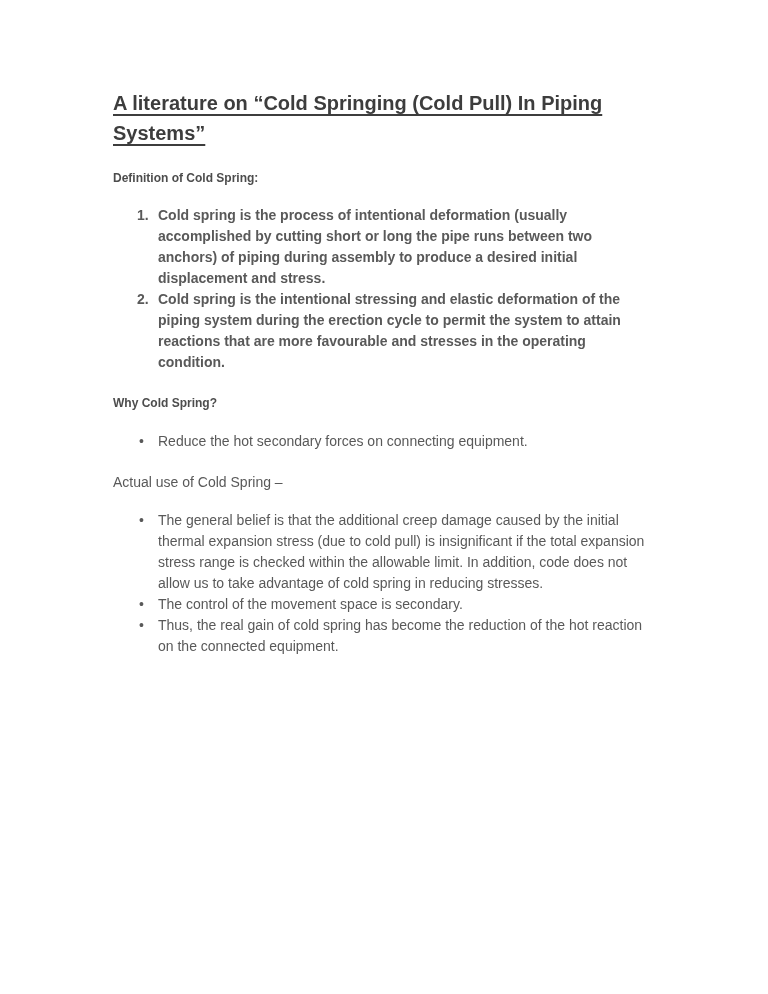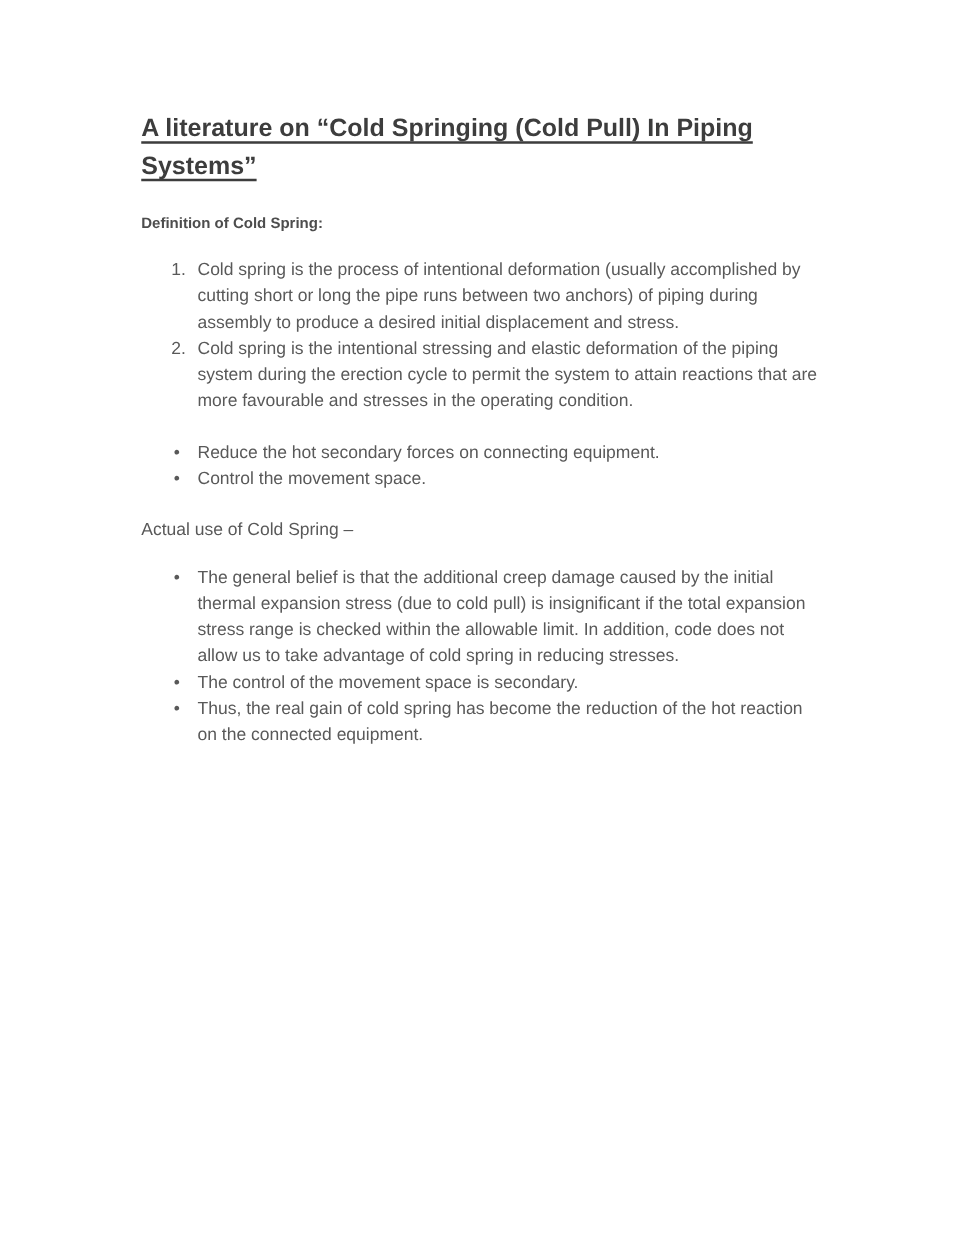--- a/index.html
+++ b/index.html
@@ -37,21 +37,21 @@
     color: #4d4d4d;
   }
   p.doc-para {
     margin: 0 0 17px 0;
   }
   ol.num-list, ul.bullet-list {
     margin: 0 0 20px 0;
     padding: 0;
     list-style: none;
   }
-  ol.num-list { counter-reset: item; }
+  ol.num-list { counter-reset: item; font-weight: bold; }
   ol.num-list li, ul.bullet-list li {
     position: relative;
     padding-left: 45px;
   }
   ol.num-list li::before {
     counter-increment: item;
     content: counter(item) ".";
     position: absolute;
     left: 24px;
   }
@@ -68,25 +68,25 @@
 
   <h1 class="doc-title">A literature on “Cold Springing (Cold Pull) In Piping Systems”</h1>
 
   <h2 class="doc-heading">Definition of Cold Spring:</h2>
 
   <ol class="num-list">
     <li>Cold spring is the process of intentional deformation (usually accomplished by cutting short or long the pipe runs between two anchors) of piping during assembly to produce a desired initial displacement and stress.</li>
     <li>Cold spring is the intentional stressing and elastic deformation of the piping system during the erection cycle to permit the system to attain reactions that are more favourable and stresses in the operating condition.</li>
   </ol>
 
+  <h2 class="doc-heading" style="margin-bottom:17px;">Why Cold Spring?</h2>
 
 
   <ul class="bullet-list">
     <li>Reduce the hot secondary forces on connecting equipment.</li>
-    <li>Control the movement space.</li>
   </ul>
 
   <p class="doc-para">Actual use of Cold Spring –</p>
 
   <ul class="bullet-list">
     <li>The general belief is that the additional creep damage caused by the initial thermal expansion stress (due to cold pull) is insignificant if the total expansion stress range is checked within the allowable limit. In addition, code does not allow us to take advantage of cold spring in reducing stresses.</li>
     <li>The control of the movement space is secondary.</li>
     <li>Thus, the real gain of cold spring has become the reduction of the hot reaction on the connected equipment.</li>
   </ul>
 

